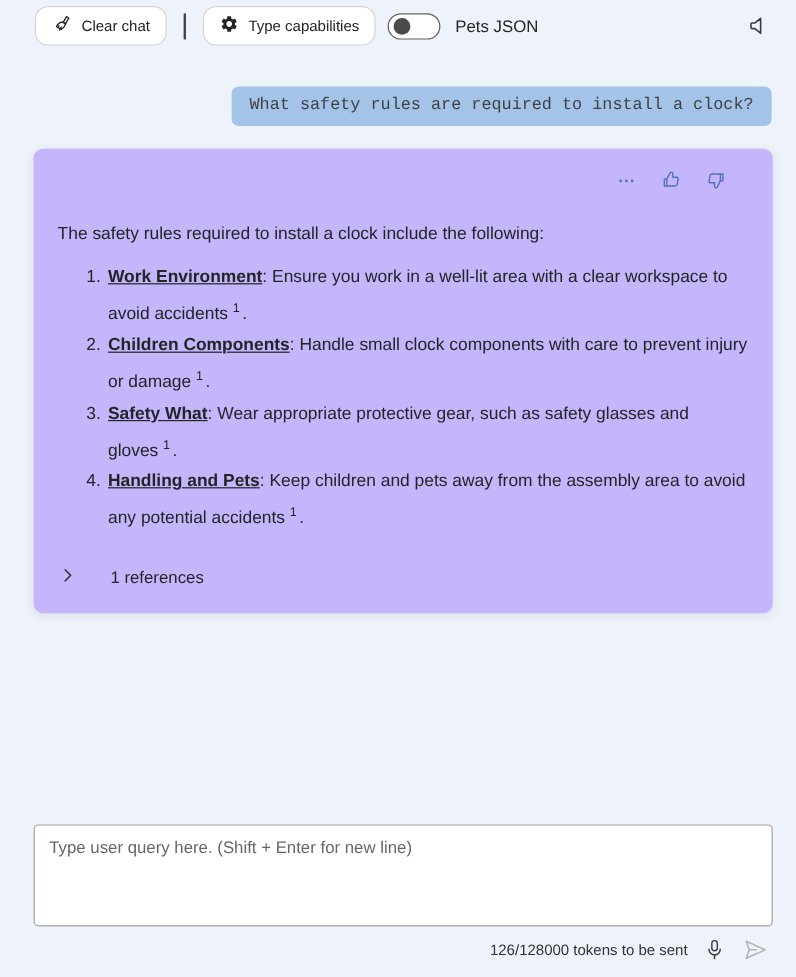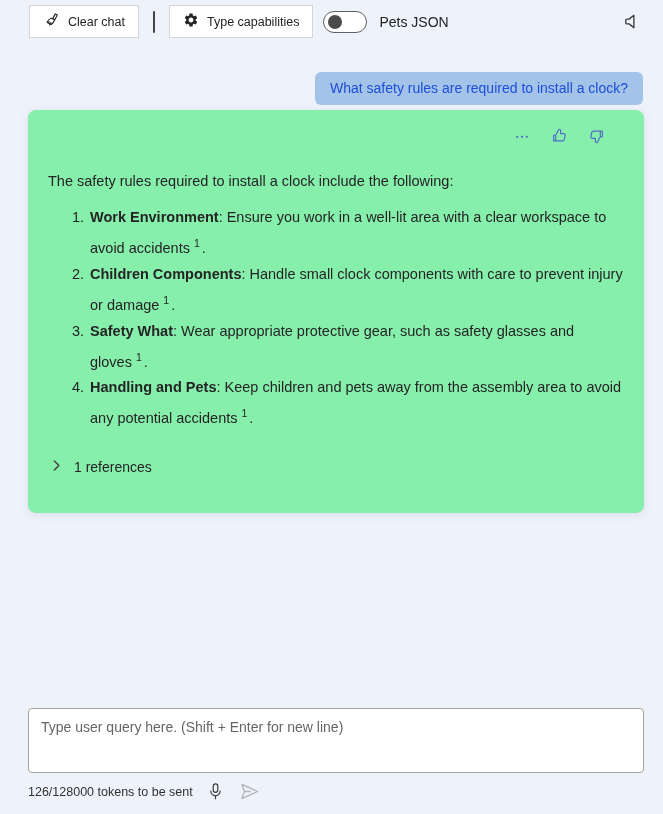--- a/index.html
+++ b/index.html
@@ -19,21 +19,21 @@
     align-items: center;
     padding: 5px 20px 0 29px;
     flex: 0 0 auto;
   }
   .tb-btn {
     display: inline-flex;
     align-items: center;
     gap: 8px;
     background: #ffffff;
     border: 1px solid #d6d6d6;
-    border-radius: 0;
+    border-radius: 11px;
     height: 33px;
     padding: 0 13px;
     font-size: 12.5px;
     color: #242424;
     cursor: pointer;
     font-family: inherit;
   }
   .tb-divider {
     width: 2px;
     height: 22px;
@@ -77,29 +77,30 @@
     justify-content: flex-end;
     padding: 34px 20px 0;
     flex: 0 0 auto;
   }
   .user-bubble {
     background: #a3c4e8;
     border-radius: 6px;
     padding: 8px 15px;
     font-size: 14px;
     line-height: 17px;
-    color: #1d4ed8;
+    color: #404040;
+    font-family: Liberation Mono, monospace;
   }
 
   .response-card {
-    margin: 5px 19px 0 28px;
-    background: #86efac;
+    margin: 19px 19px 0 28px;
+    background: #c4b5fd;
     border-radius: 8px;
     box-shadow: 0 2px 8px rgba(100,110,140,0.14);
-    padding: 15px 20px 38px;
+    padding: 15px 20px 22px;
     flex: 0 0 auto;
   }
   .card-actions {
     display: flex;
     justify-content: flex-end;
     align-items: center;
     gap: 16px;
     padding-right: 16px;
   }
   .card-action {
@@ -117,56 +118,57 @@
     color: #242424;
   }
   .response-body ol {
     margin: 13px 0 0;
     padding-left: 40px;
   }
   .response-body li {
     line-height: 26px;
     padding-left: 2px;
   }
-  .response-body b { font-weight: bold; }
+  .response-body b { font-weight: bold; text-decoration: underline; }
   sup.cite {
     font-size: 10.5px;
     margin-left: 4px;
     margin-right: 2px;
   }
   .references-row {
     display: flex;
     align-items: center;
-    gap: 11px;
+    gap: 29px;
     margin-top: 28px;
     padding-left: 2px;
     font-size: 14px;
     cursor: pointer;
     width: fit-content;
   }
 
   
   .composer-spacer { flex: 1 1 auto; }
   .composer { padding: 0 19px 0 28px; flex: 0 0 auto; }
   .composer textarea {
     width: 100%;
-    height: 65px;
+    height: 85px;
     border: 1px solid #a3a3a3;
     border-radius: 4px;
     background: #ffffff;
     padding: 10px 12px;
     font-family: inherit;
     font-size: 14px;
     color: #242424;
     resize: none;
     outline: none;
   }
   .composer textarea::placeholder { color: #666666; }
   .composer-footer {
     display: flex;
+    justify-content: flex-end;
     align-items: center;
     gap: 13px;
     padding: 4px 22px 12px 28px;
     flex: 0 0 auto;
   }
   .token-count { font-size: 12.5px; color: #323232; }
   .mic-btn, .send-btn {
     background: none;
     border: none;
     cursor: pointer;

